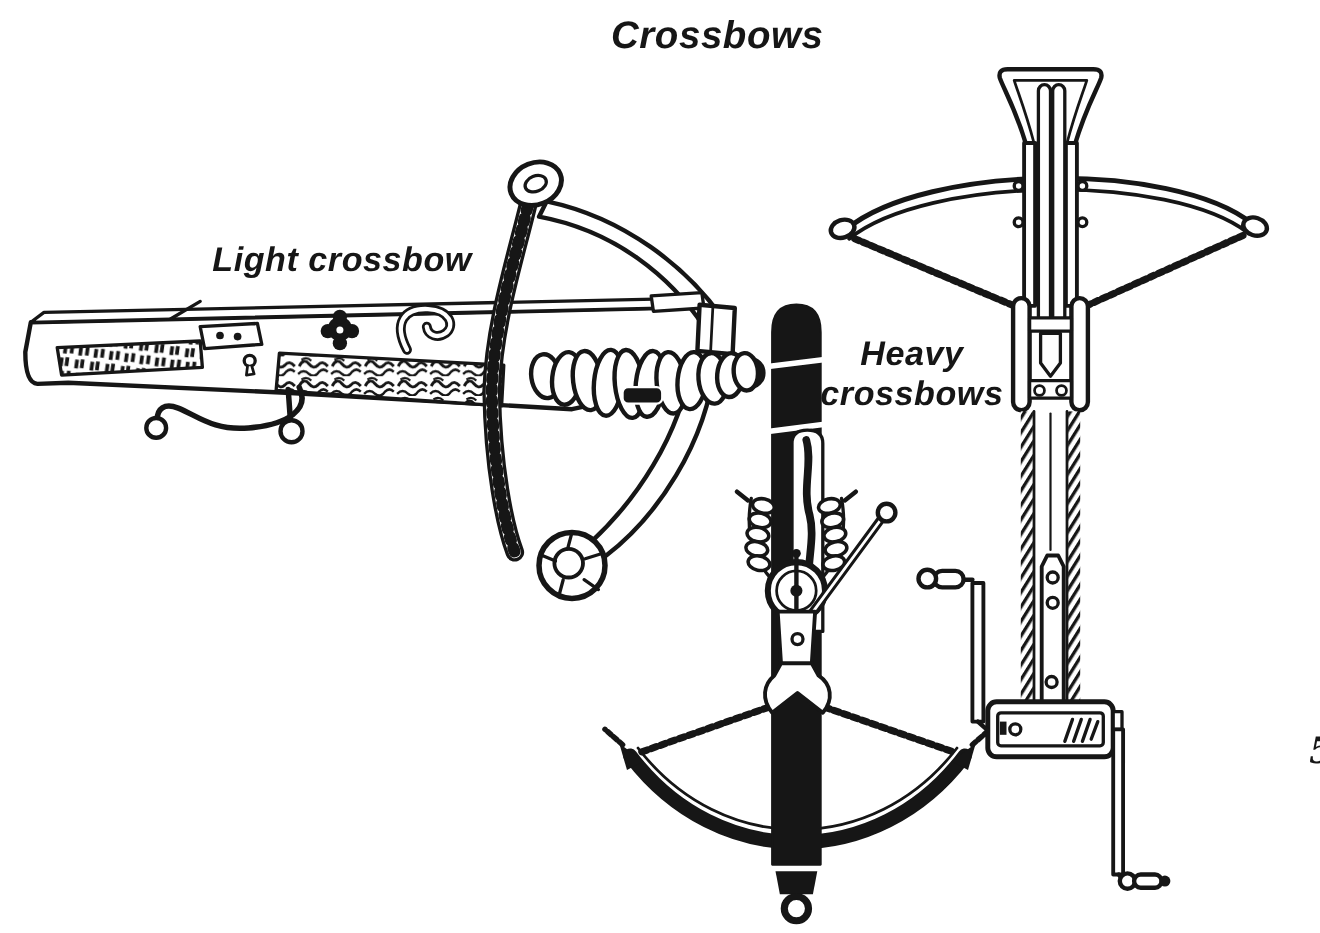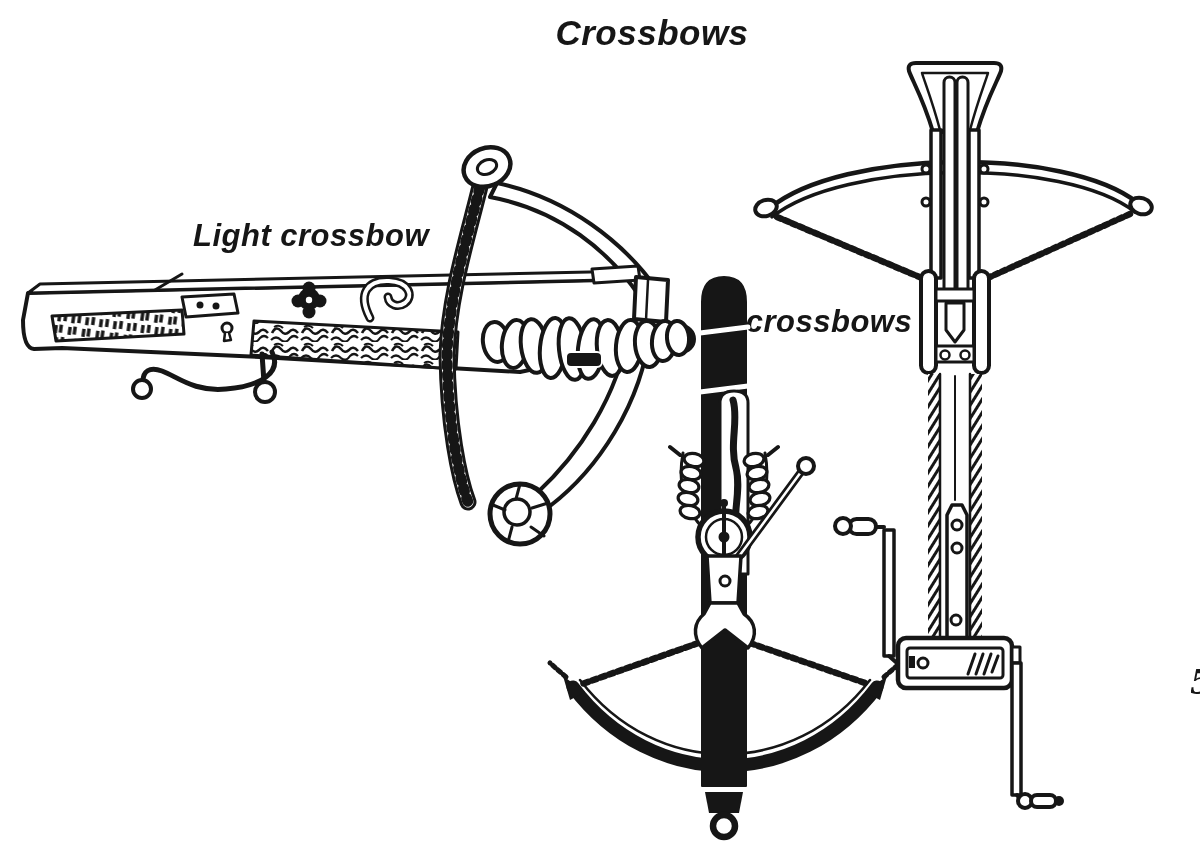--- a/index.html
+++ b/index.html
@@ -18,20 +18,21 @@
   .margin-frag span{position:absolute;right:-13px;top:0;font-size:33px;font-weight:bold;}
 </style>
 </head>
 <body>
 
 <div class="page">
 
   <div class="caption title">Crossbows</div>
   <div class="caption light">Light crossbow</div>
   <div class="caption heavy">
+    <div>Heavy</div>
     <div>crossbows</div>
   </div>
 
   <svg class="art" width="1200" height="848" viewBox="0 0 1200 848">
     <defs>
       <pattern id="inlay" width="14" height="24" patternUnits="userSpaceOnUse" patternTransform="rotate(8)">
         <rect width="14" height="24" fill="#fff"></rect>
         <path d="M3,2 L3,10 M8,1 L8,9 M5,14 L5,22 M11,13 L11,21" stroke="#161616" stroke-width="3.4"></path>
       </pattern>
       <pattern id="scroll" width="30" height="18" patternUnits="userSpaceOnUse">

